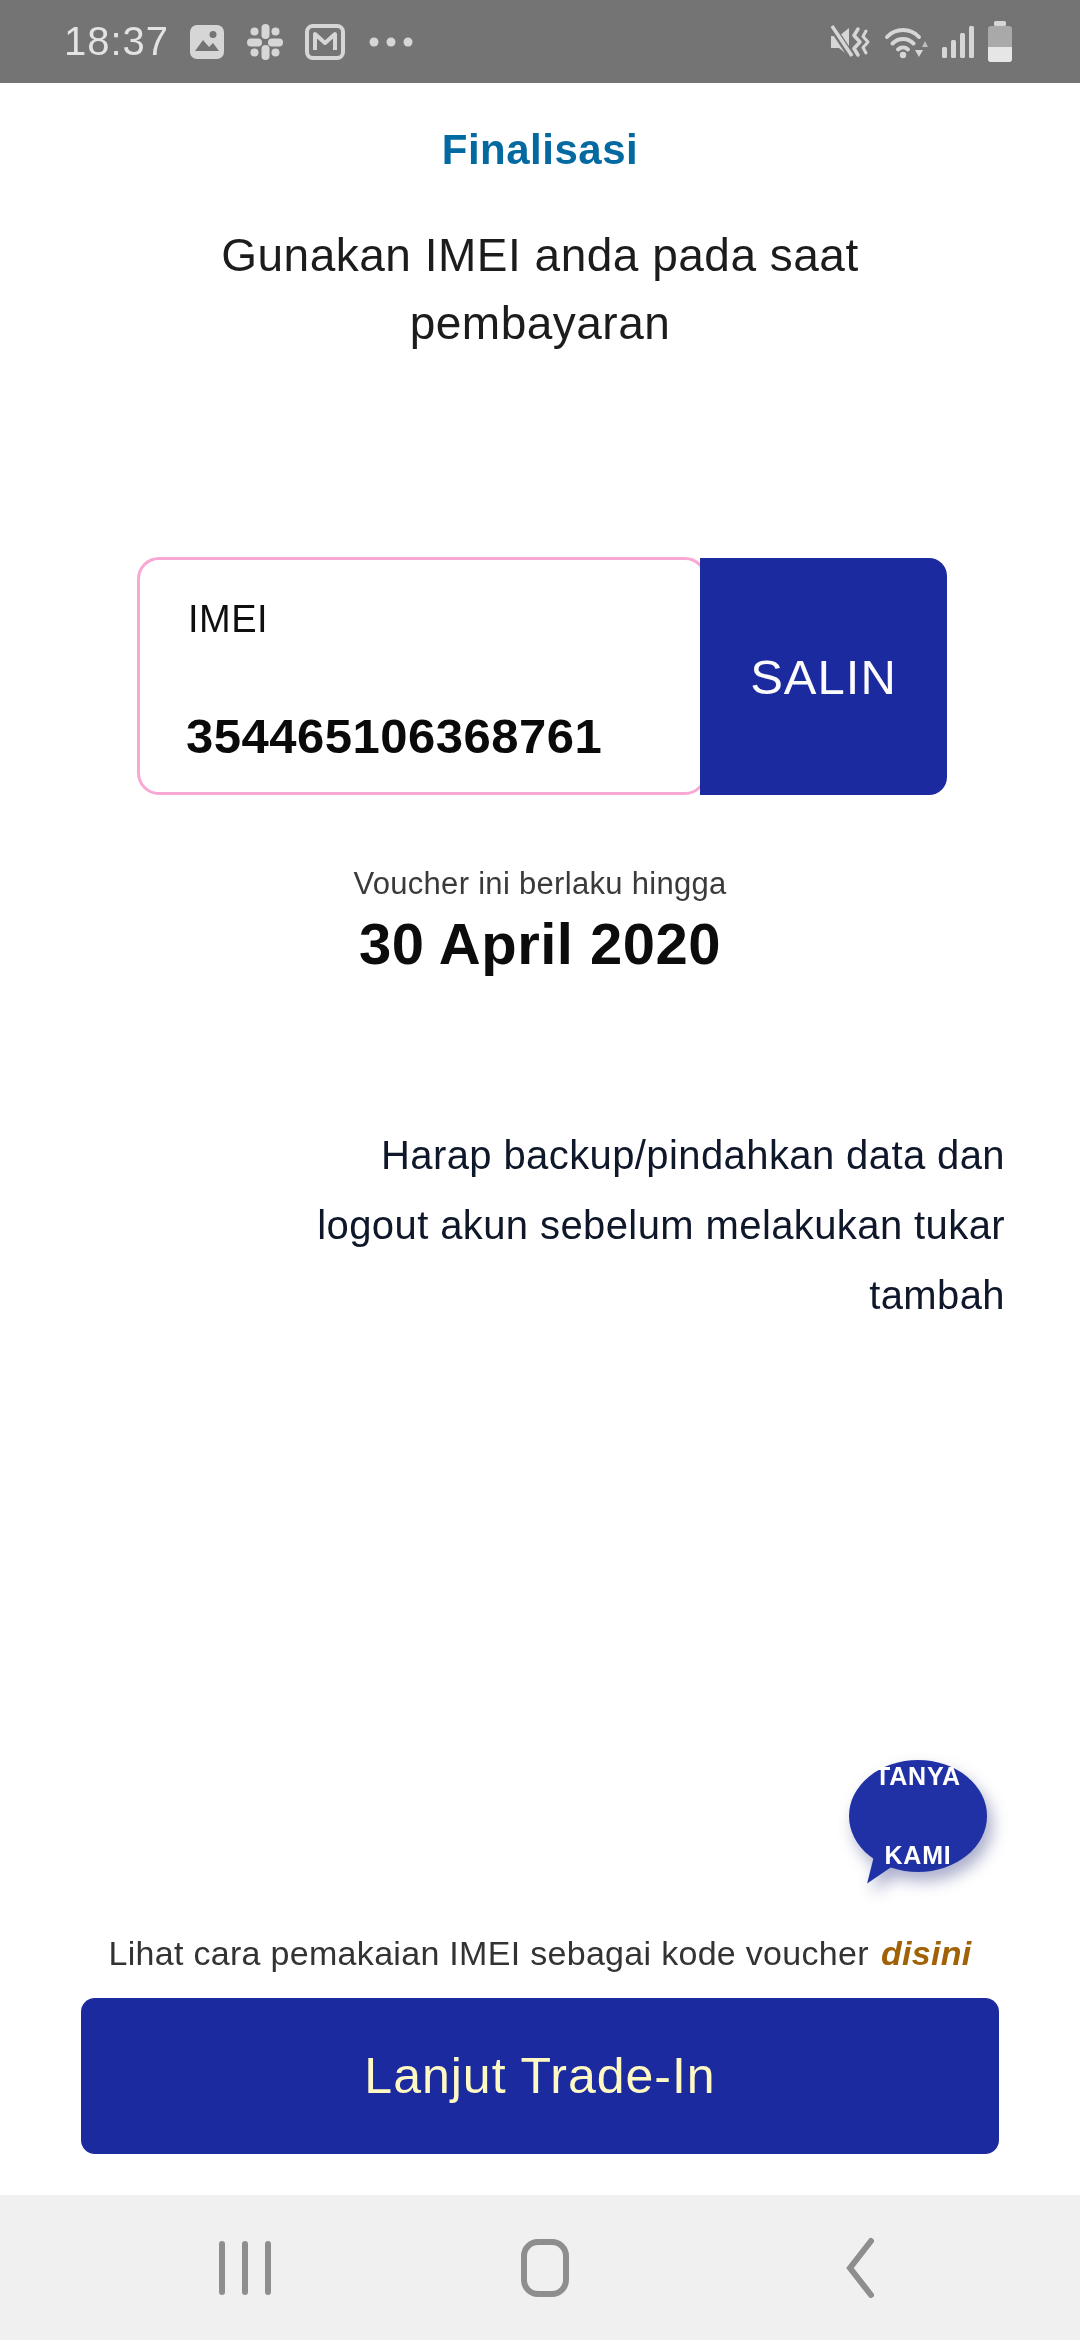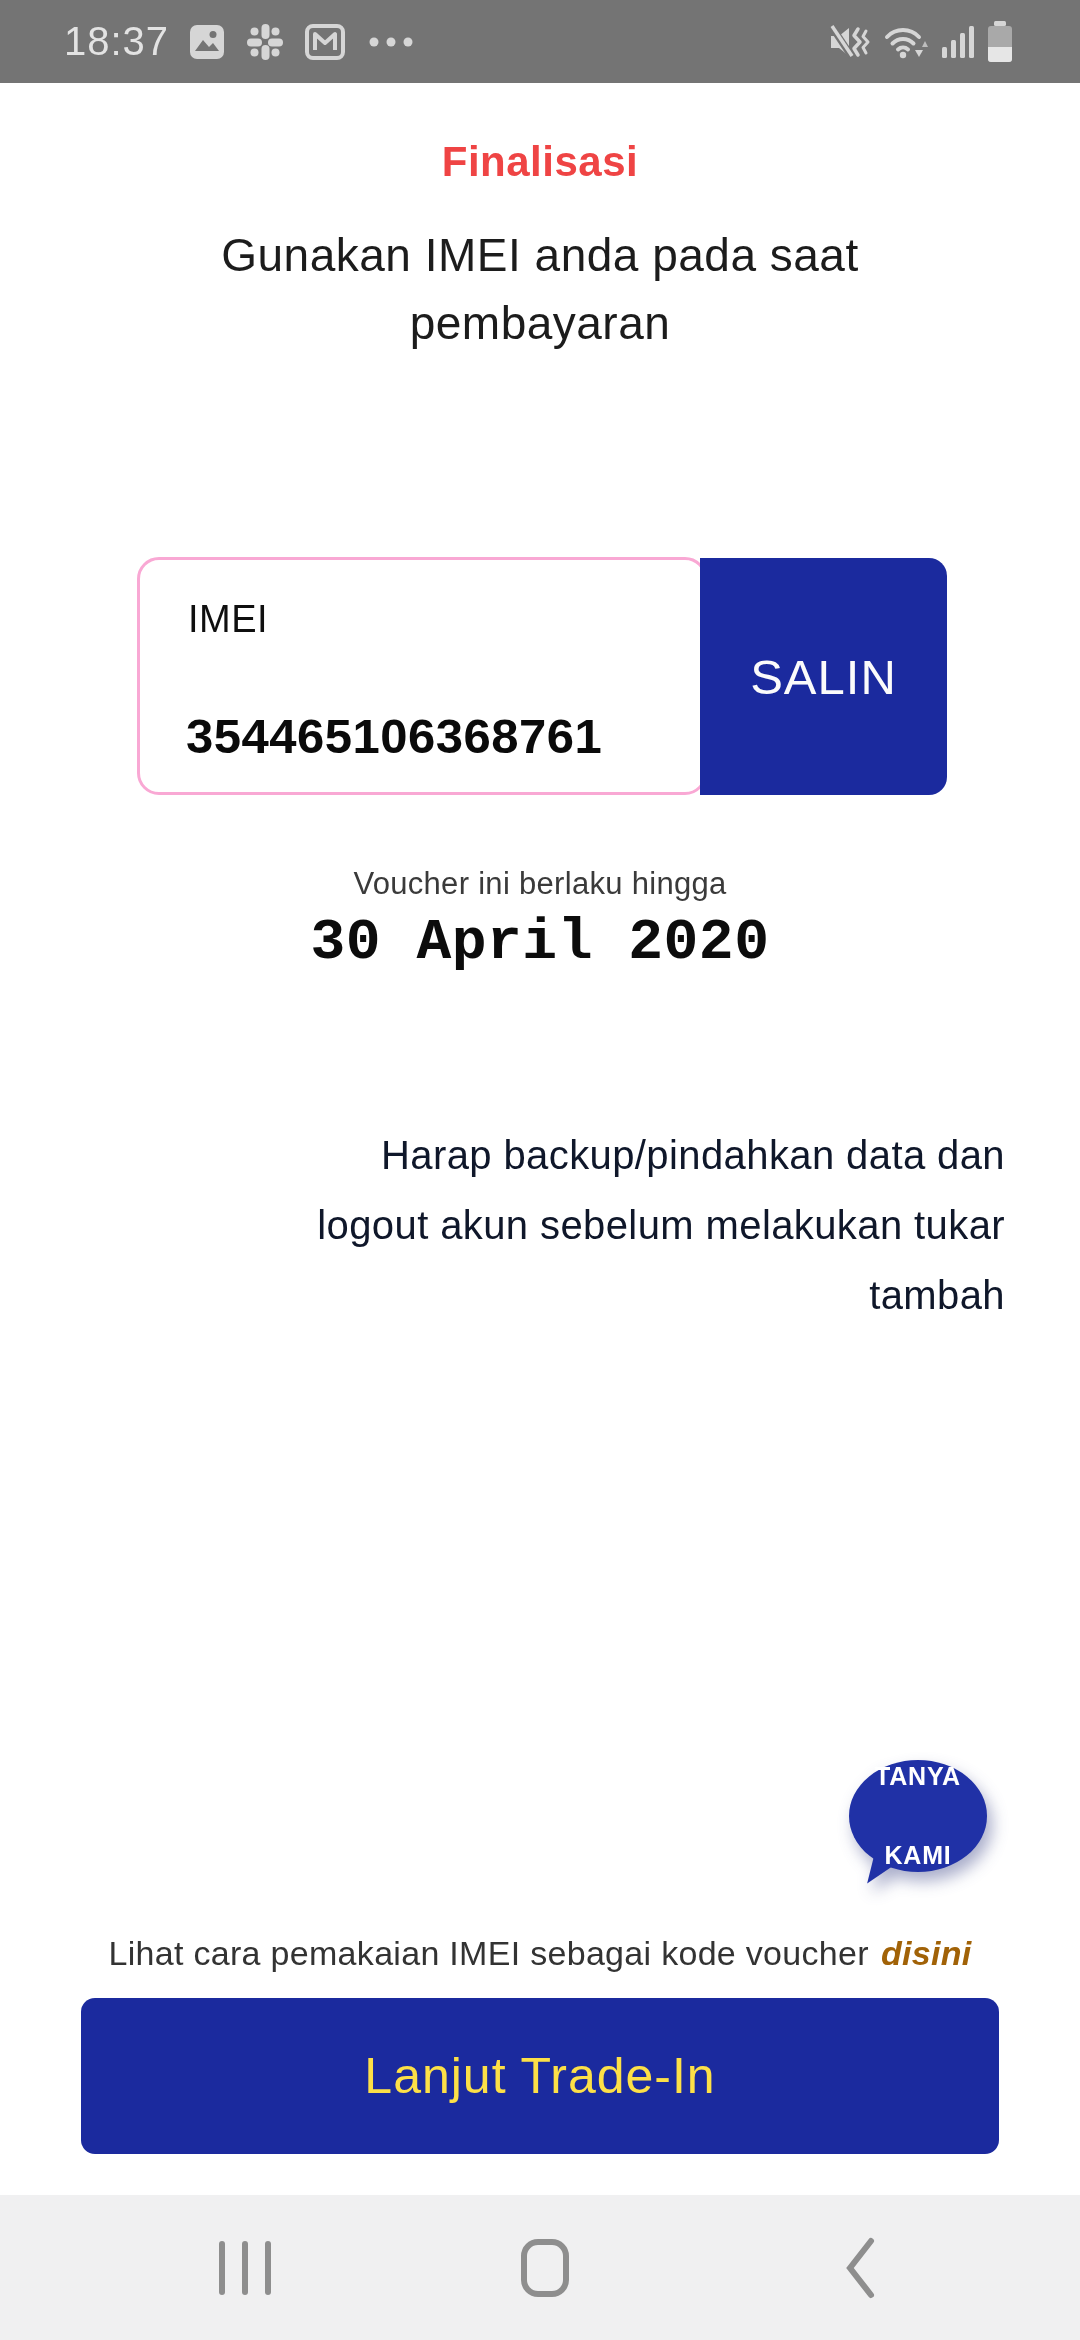--- a/index.html
+++ b/index.html
@@ -13,22 +13,22 @@
     background:#747474; display:flex; align-items:center; justify-content:space-between;
     padding:0 66px 0 64px; color:#e3e3e3;
   }
   .sb-left { display:flex; align-items:center; gap:18px; }
   .sb-right { display:flex; align-items:center; gap:10px; }
   .sb-time { font-size:40px; letter-spacing:1px; color:#e3e3e3; }
   .sb-icon { display:block; }
 
   
   .page-title {
-    position:absolute; top:138px; left:0; width:100%;
-    text-align:center; font-size:42px; font-weight:700; color:#ef4444; letter-spacing:.5px;
+    position:absolute; top:126px; left:0; width:100%;
+    text-align:center; font-size:42px; font-weight:700; color:#0369a1; letter-spacing:.5px;
   }
   .page-subtitle {
     position:absolute; top:221px; left:90px; width:900px;
     text-align:center; font-size:46px; line-height:68px; color:#1c1c1c;
     letter-spacing:.5px; white-space:pre-line;
   }
 
   
   .imei-row { position:absolute; top:557px; left:137px; width:810px; height:238px; }
   .imei-card {
@@ -50,21 +50,21 @@
     z-index:2; cursor:pointer; display:flex; align-items:center; justify-content:center;
   }
 
   
   .voucher-label {
     position:absolute; top:866px; left:0; width:100%;
     text-align:center; font-size:31px; color:#3a3a3a; letter-spacing:.3px;
   }
   .voucher-date {
     position:absolute; top:910px; left:0; width:100%;
-    text-align:center; font-size:58px; font-weight:800; color:#0c0c0c; letter-spacing:.5px;font-family:Liberation Mono, monospace;
+    text-align:center; font-size:58px; font-weight:800; color:#0c0c0c; letter-spacing:.5px;
   }
   .backup-note {
     position:absolute; top:1120px; left:75px; width:930px;
     text-align:right; font-size:40px; line-height:70px; color:#0f172a;
     letter-spacing:.4px; white-space:pre-line;
   }
 
   
   .chat-bubble {
     position:absolute; left:849px; top:1760px; width:140px; height:145px;
@@ -92,21 +92,21 @@
     position:absolute; top:1934px; left:0; width:100%;
     display:flex; justify-content:center; align-items:baseline; gap:12px;
     font-size:34px; color:#333333; letter-spacing:.3px;
   }
   .help-link { color:#a16207; font-weight:700; text-decoration:none; cursor:pointer;font-style:italic; }
 
   
   .continue-btn {
     position:absolute; top:1998px; left:81px; width:918px; height:156px;
     background:#1b2a9e; border:none; border-radius:14px;
-    color:#fde047; font-family:inherit; font-size:50px; letter-spacing:1px;
+    color:#fef9c3; font-family:inherit; font-size:50px; letter-spacing:1px;
     cursor:pointer; display:flex; align-items:center; justify-content:center;
   }
 
   
   .nav-bar {
     position:absolute; top:2195px; left:0; width:1080px; height:145px;
     background:#f0f0f1;
   }
   .nav-btn {
     position:absolute; top:50%; transform:translate(-50%,-50%);

